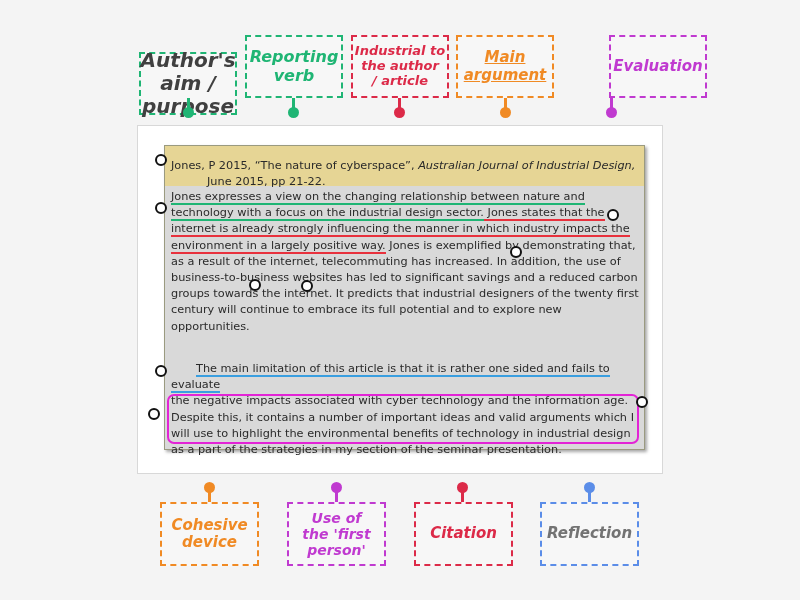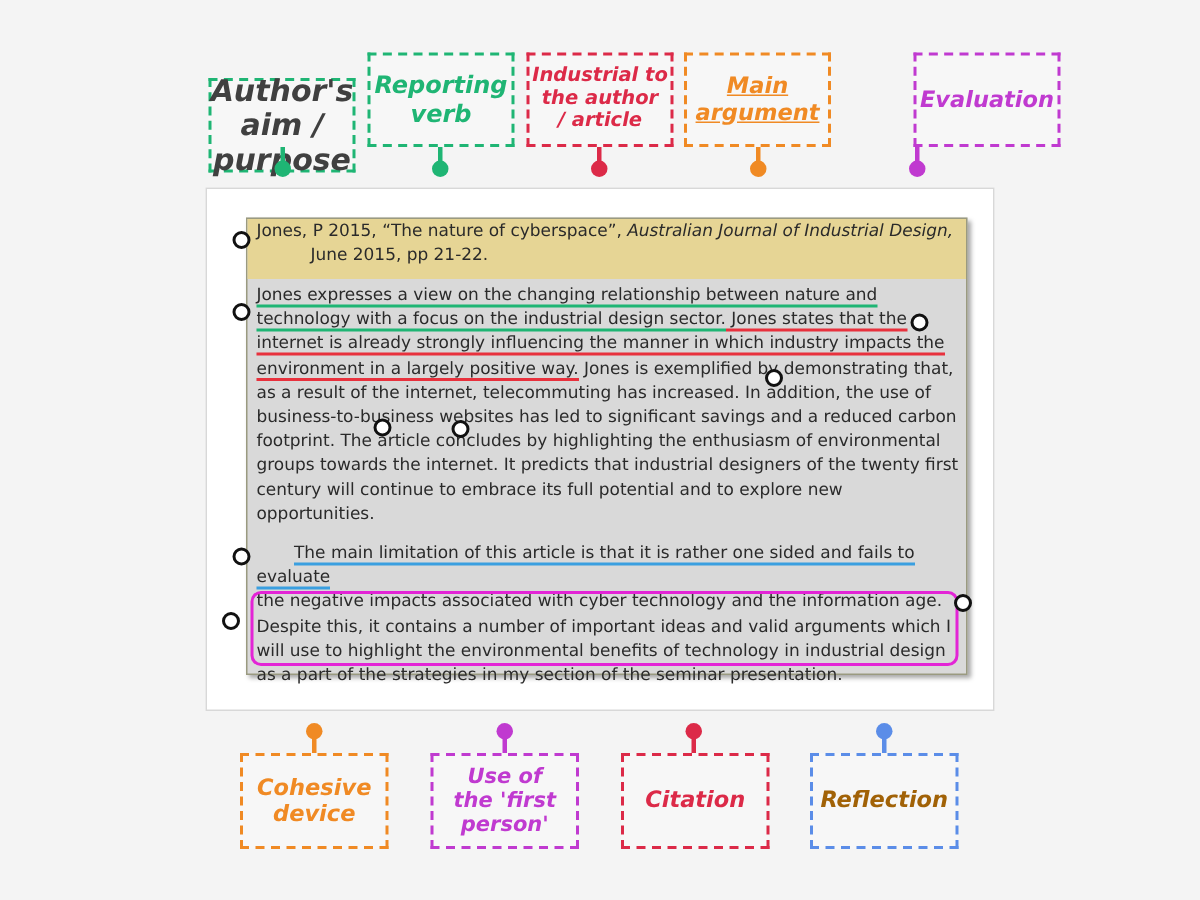--- a/index.html
+++ b/index.html
@@ -3,21 +3,21 @@
 <meta charset="utf-8">
 <style>
   html, body { margin:0; padding:0; }
   body { width:800px; height:600px; background:#f4f4f4; position:relative; overflow:hidden; font-family:"DejaVu Sans", sans-serif; }
   .label-box { position:absolute; box-sizing:border-box; border:2px dashed; background:#f7f7f7; display:flex; align-items:center; justify-content:center; text-align:center; font-style:italic; font-weight:bold; font-family:"DejaVu Sans", sans-serif; line-height:1.15; cursor:grab; }
   .label-box span { display:block; }
   .pin-stem { position:absolute; width:3px; }
   .pin-dot { position:absolute; width:11px; height:11px; border-radius:50%; }
   .doc-frame { position:absolute; left:137px; top:125px; width:526px; height:349px; background:#ffffff; border:1px solid #d8d8d8; box-sizing:border-box; }
   .doc { position:absolute; left:164px; top:145px; width:481px; height:305px; background:#d9d9d9; border:1px solid #9a9a80; box-shadow:2px 2px 3px rgba(0,0,0,0.35); box-sizing:border-box; font-family:"DejaVu Sans", sans-serif; font-size:11.3px; color:#2a2a2a; }
-  .citation { position:absolute; left:0; top:0; width:479px; height:40px; background:#e6d595; padding:0 6px; box-sizing:border-box; line-height:16px; }
+  .citation { position:absolute; left:0; top:0; width:479px; height:40px; background:#e6d595; padding:12px 6px; box-sizing:border-box; line-height:16px; }
   .citation .indent { padding-left:36px; }
   .para { position:absolute; left:6px; width:470px; line-height:16.2px; }
   .ul-green { border-bottom:2px solid #1fb574; }
   .ul-red { border-bottom:2px solid #e8313d; }
   .ul-blue { border-bottom:2px solid #3a9fe0;margin-left:25px; }
   .magenta-box { position:absolute; left:2px; top:248px; width:472px; height:50px; border:2px solid #e324d6; border-radius:7px; box-sizing:border-box; }
   .hotspot { position:absolute; width:8px; height:8px; border:2px solid #111; border-radius:50%; background:#fff; box-sizing:content-box; cursor:pointer; }
   .ital { font-style:italic; }
 </style>
 </head>
@@ -76,21 +76,20 @@
     <div class="indent">June 2015, pp 21-22.</div>
   </div>
 
   <div class="para" style="top:43px;">
     <div><span class="ul-green">Jones expresses a view on the changing relationship between nature and</span></div>
     <div><span class="ul-green">technology with a focus on the industrial design sector.</span><span class="ul-red"> Jones states that the</span></div>
     <div><span class="ul-red">internet is already strongly influencing the manner in which industry impacts the</span></div>
     <div><span class="ul-red">environment in a largely positive way.</span><span> Jones is exemplified by demonstrating that,</span></div>
     <div>as a result of the internet, telecommuting has increased. In addition, the use of</div>
     <div>business-to-business websites has led to significant savings and a reduced carbon</div>
-    <div>footprint. The article concludes by highlighting the enthusiasm of environmental</div>
     <div>groups towards the internet. It predicts that industrial designers of the twenty first</div>
     <div>century will continue to embrace its full potential and to explore new</div>
     <div>opportunities.</div>
   </div>
 
   <div class="para" style="top:215px;">
     <div><span class="ul-blue">The main limitation of this article is that it is rather one sided and fails to evaluate</span></div>
     <div>the negative impacts associated with cyber technology and the information age.</div>
     <div>Despite this, it contains a number of important ideas and valid arguments which I</div>
     <div>will use to highlight the environmental benefits of technology in industrial design</div>
@@ -131,17 +130,17 @@
 <div class="pin-dot" style="left:457px;top:482px;background:#dc2a48;"></div>
 <div class="pin-stem" style="left:461px;top:490px;height:12px;background:#dc2a48;"></div>
 <div class="label-box" style="left:414px;top:502px;width:99px;height:64px;border-color:#dc2a48;color:#dc2a48;font-size:15px;">
   <div>
       <span>Citation</span>
     </div>
 </div>
 
 <div class="pin-dot" style="left:584px;top:482px;background:#5b8de8;"></div>
 <div class="pin-stem" style="left:588px;top:490px;height:12px;background:#5b8de8;"></div>
-<div class="label-box" style="left:540px;top:502px;width:99px;height:64px;border-color:#5b8de8;color:#a16207;font-size:15px;">
+<div class="label-box" style="left:540px;top:502px;width:99px;height:64px;border-color:#5b8de8;color:#737373;font-size:15px;">
   <div>
       <span>Reflection</span>
     </div>
 </div>
 
 </body></html>

